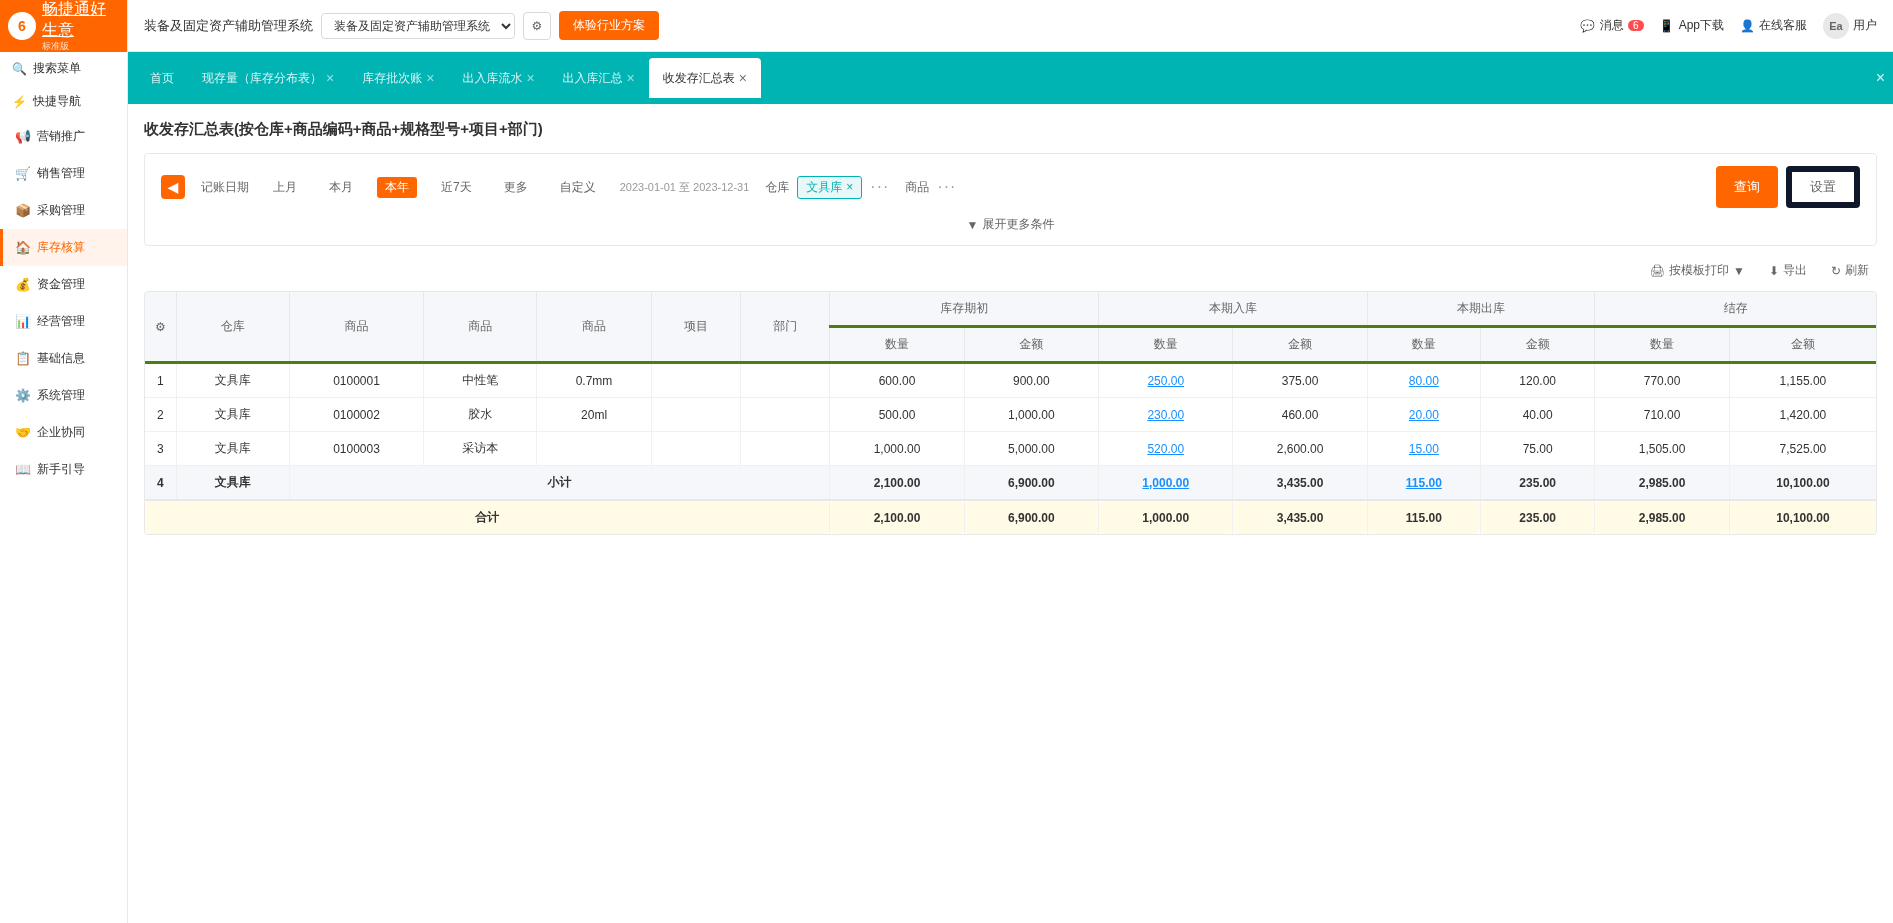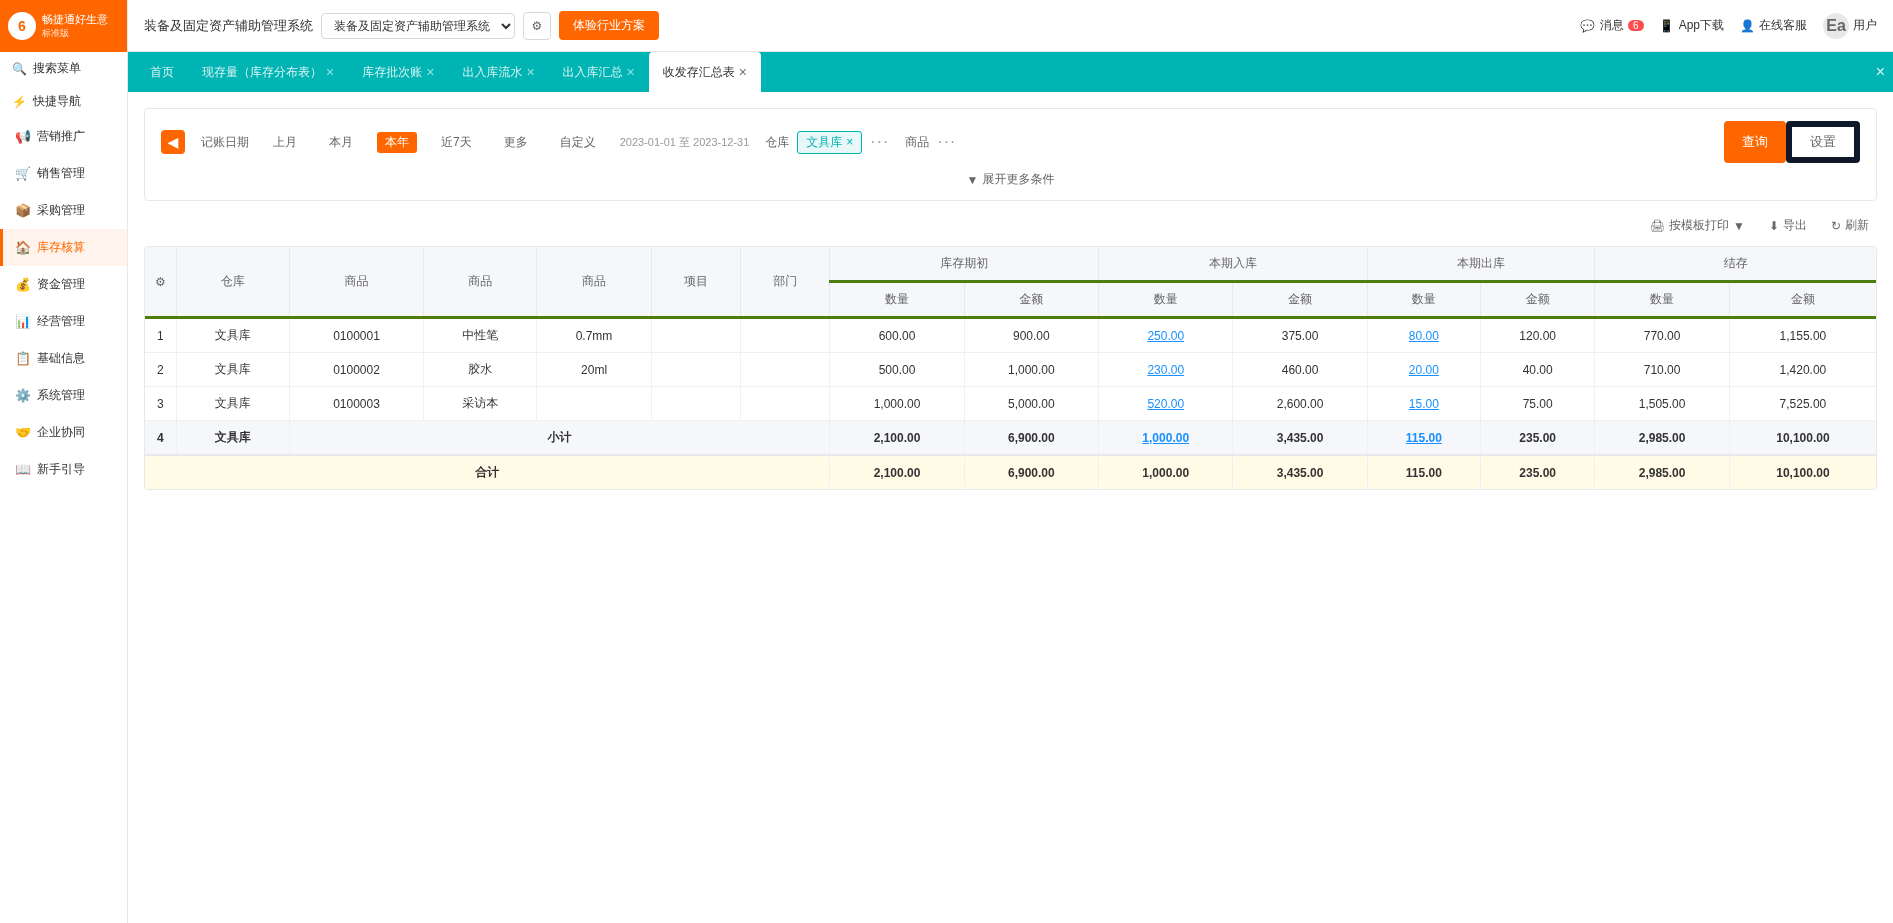--- a/index.html
+++ b/index.html
@@ -2,45 +2,45 @@
 <html><head>
   <meta charset="utf-8">
   <style>
     * { box-sizing: border-box; margin: 0; padding: 0; }
     body { font-family: 'Microsoft YaHei', Arial, sans-serif; font-size: 12px; background: #f0f2f5; display: flex; height: 100vh; overflow: hidden; }
 
     
     .sidebar { width: 128px; background: #fff; display: flex; flex-direction: column; border-right: 1px solid #e8e8e8; flex-shrink: 0; }
     .sidebar-logo { background: #ff6600; color: #fff; padding: 10px 8px; display: flex; align-items: center; gap: 6px; height: 52px; }
     .sidebar-logo-icon { width: 28px; height: 28px; background: #fff; border-radius: 50%; display: flex; align-items: center; justify-content: center; color: #ff6600; font-weight: bold; font-size: 14px; flex-shrink: 0; }
-    .sidebar-logo-text { font-size: 11px; color: #fff; line-height: 1.3; }
+    .sidebar-logo-text { font-size: 16px; color: #fff; line-height: 1.3; text-decoration: underline; }
     .sidebar-logo-badge { font-size: 9px; color: rgba(255,255,255,0.8); }
     .sidebar-search-item { display: flex; align-items: center; gap: 6px; padding: 8px 12px; color: #333; cursor: pointer; font-size: 12px; }
     .sidebar-nav-item { display: flex; align-items: center; gap: 6px; padding: 10px 12px; color: #333; cursor: pointer; font-size: 12px; border-left: 3px solid transparent; }
     .sidebar-nav-item.active { background: #fff3eb; color: #ff6600; border-left: 3px solid #ff6600; }
     .sidebar-nav-item .icon { width: 16px; height: 16px; display: flex; align-items: center; justify-content: center; font-size: 13px; }
 
     
     .main { flex: 1; display: flex; flex-direction: column; overflow: hidden; }
 
     
     .topbar { height: 52px; background: #fff; border-bottom: 1px solid #e8e8e8; display: flex; align-items: center; justify-content: space-between; padding: 0 16px; flex-shrink: 0; }
     .topbar-left { display: flex; align-items: center; gap: 8px; }
     .topbar-title { font-size: 13px; color: #333; }
     .topbar-select { border: 1px solid #d9d9d9; border-radius: 4px; padding: 4px 8px; font-size: 12px; color: #333; background: #fff; }
     .topbar-gear { width: 28px; height: 28px; border: 1px solid #d9d9d9; border-radius: 4px; display: flex; align-items: center; justify-content: center; cursor: pointer; color: #666; }
     .topbar-trial-btn { background: #ff6600; color: #fff; border: none; border-radius: 4px; padding: 6px 14px; font-size: 12px; cursor: pointer; }
     .topbar-right { display: flex; align-items: center; gap: 16px; color: #333; font-size: 12px; }
     .topbar-right-item { display: flex; align-items: center; gap: 4px; cursor: pointer; }
     .badge { background: #ff4d4f; color: #fff; border-radius: 10px; padding: 0 4px; font-size: 10px; min-width: 16px; text-align: center; }
     .user-avatar { width: 26px; height: 26px; border-radius: 50%; background: #e8e8e8; display: flex; align-items: center; justify-content: center; font-size: 11px; color: #666; overflow: hidden; }
-    .user-avatar-text { font-size: 16px; font-weight: bold; color: #666; text-align: center; }
-
-    
-    .tabs { height: 40px; background: #00b4b4; display: flex; align-items: center; padding: 0 8px; flex-shrink: 0; gap: 0; }
+    .user-avatar-text { font-size: 11px; font-weight: bold; color: #666; text-align: center; }
+
+    
+    .tabs { height: 52px; background: #00b4b4; display: flex; align-items: center; padding: 0 8px; flex-shrink: 0; gap: 0; }
     .tab { display: flex; align-items: center; gap: 4px; padding: 0 14px; height: 40px; color: rgba(255,255,255,0.85); cursor: pointer; font-size: 12px; white-space: nowrap; }
     .tab.active { background: #fff; color: #333; border-radius: 4px 4px 0 0; }
     .tab-close { color: inherit; font-size: 14px; line-height: 1; opacity: 0.7; }
     .tabs-close-all { margin-left: auto; color: rgba(255,255,255,0.85); cursor: pointer; font-size: 16px; }
 
     
     .page-content { flex: 1; overflow: auto; background: #fff; padding: 0; }
     .page-inner { padding: 16px; }
 
     
@@ -53,21 +53,21 @@
     .filter-label { color: #666; font-size: 12px; white-space: nowrap; }
     .date-filters { display: flex; align-items: center; gap: 16px; }
     .date-btn { padding: 2px 8px; border-radius: 3px; cursor: pointer; font-size: 12px; color: #666; border: none; background: transparent; }
     .date-btn.active { background: #ff6600; color: #fff; border-radius: 3px; }
     .date-range { font-size: 11px; color: #999; }
     .filter-warehouse { display: flex; align-items: center; gap: 8px; }
     .filter-tag { background: #e8f7f7; color: #00b4b4; border: 1px solid #00b4b4; border-radius: 3px; padding: 2px 8px; font-size: 12px; display: flex; align-items: center; gap: 4px; }
     .filter-tag-close { cursor: pointer; color: #00b4b4; font-size: 12px; }
     .filter-dots { color: #999; cursor: pointer; font-size: 16px; letter-spacing: 1px; }
     .filter-goods { display: flex; align-items: center; gap: 8px; }
-    .action-buttons { margin-left: auto; display: flex; }
+    .action-buttons { margin-left: auto; display: flex; gap: 8px; }
     .btn-query { background: #ff6600; color: #fff; border: none; border-radius: 4px; padding: 6px 18px; font-size: 13px; cursor: pointer; }
     .btn-settings { background: #fff; color: #666; border: 6px solid #0f172a; border-radius: 4px; padding: 6px 18px; font-size: 13px; cursor: pointer; }
     .expand-row { display: flex; justify-content: center; margin-top: 8px; }
     .expand-btn { color: #666; font-size: 12px; cursor: pointer; display: flex; align-items: center; gap: 4px; border: none; background: transparent; }
 
     
     .table-toolbar { display: flex; align-items: center; justify-content: flex-end; gap: 8px; margin-bottom: 8px; }
     .toolbar-btn { display: flex; align-items: center; gap: 4px; color: #666; font-size: 12px; cursor: pointer; padding: 4px 8px; border-radius: 3px; }
 
     
@@ -208,20 +208,21 @@
     <div class="tab active">
       <span>收发存汇总表</span>
       <span class="tab-close">×</span>
     </div>
     <div class="tabs-close-all">×</div>
   </div>
 
   <div class="page-content">
     <div class="page-inner">
 
+      <div class="page-title">收发存汇总表(按仓库+商品编码+商品+规格型号+项目+部门)</div>
 
       <div class="filter-area">
         <div class="filter-row">
           <div class="filter-toggle">◀</div>
           <span class="filter-label">记账日期</span>
           <div class="date-filters">
             <button class="date-btn">上月</button>
             <button class="date-btn">本月</button>
             <button class="date-btn active">本年</button>
             <button class="date-btn">近7天</button>

